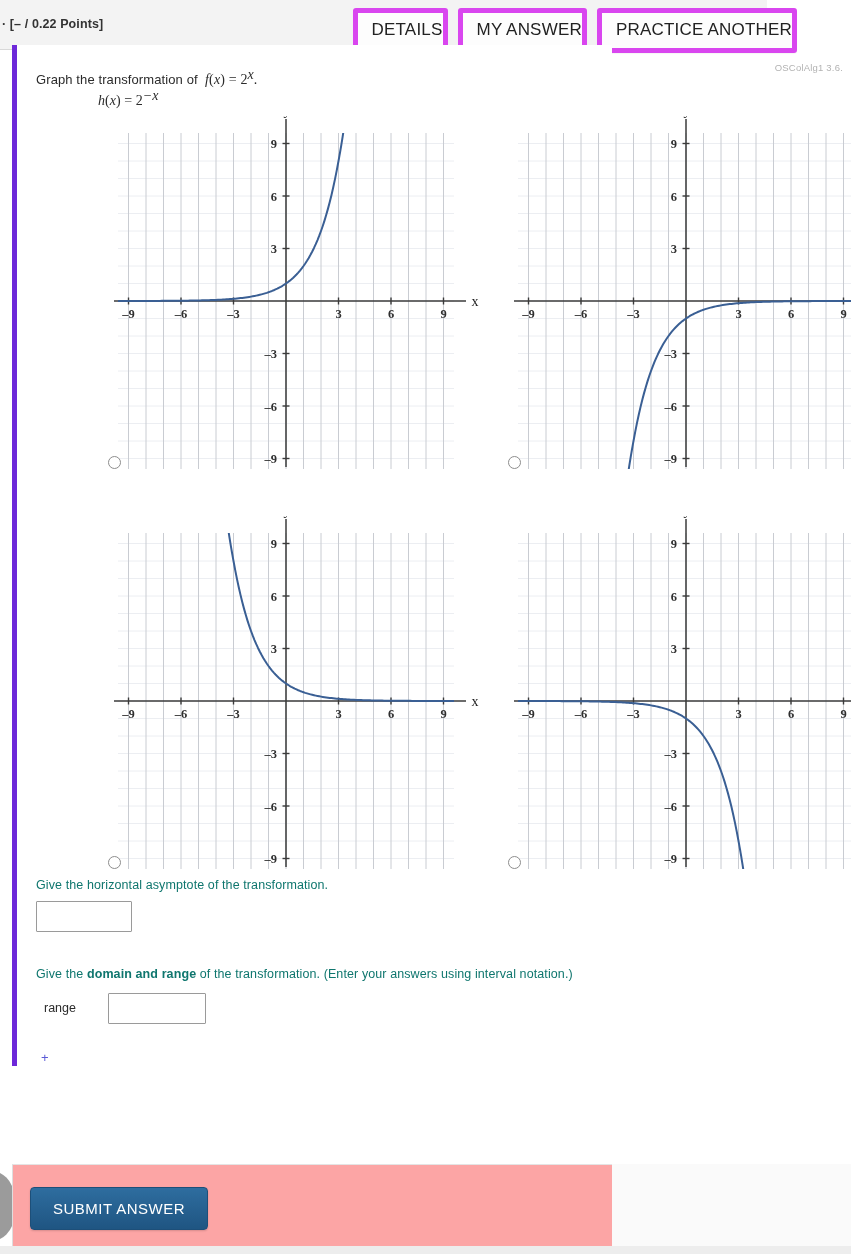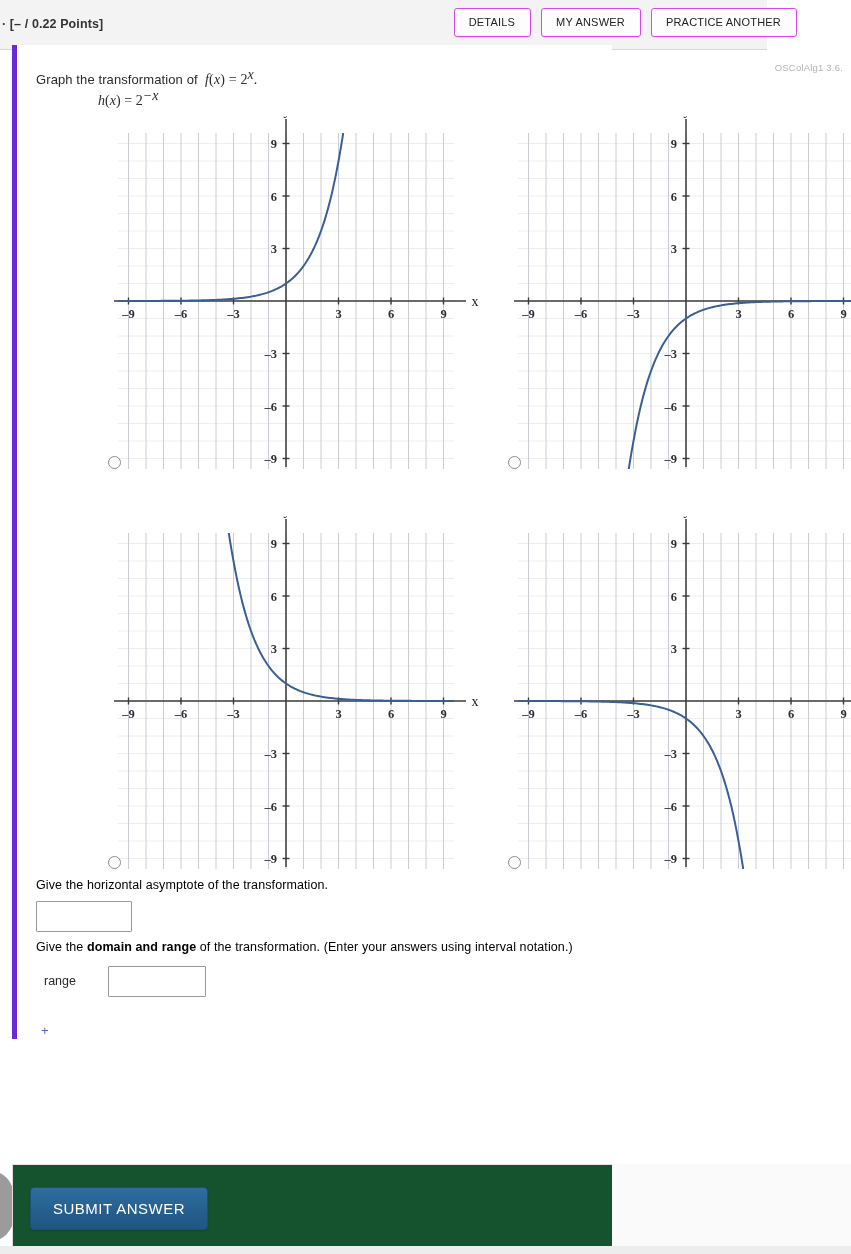--- a/index.html
+++ b/index.html
@@ -20,25 +20,25 @@
     box-sizing:border-box;
   }
   .points{
     position:absolute;left:2px;top:17px;
     font-size:12.5px;font-weight:bold;color:#333;white-space:nowrap;
     letter-spacing:0.1px;
   }
   .topbtns{position:absolute;right:-30px;top:8px;display:flex;gap:10px;}
   .tbtn{
     background:#fdfdfd;
-    border:1px solid #d946ef;
+    border:5px solid #d946ef;
     border-radius:3px;
-    font-size:11px;
+    font-size:17px;
     color:#222;
-    padding:7px 15px 8px 14px;
+    padding:7px 0 8px 14px;
     letter-spacing:0.2px;
     white-space:nowrap;
     cursor:pointer;
     box-shadow:0 1px 1px rgba(0,0,0,0.04);
     font-family:"Liberation Sans", sans-serif;
   }
 
   
   .content{
     position:absolute;left:12px;top:45px;width:600px;
@@ -71,21 +71,21 @@
   .g4{left:458px;top:400px;}
   .gsvg{position:absolute;left:0;top:0;}
   .radio{
     position:absolute;left:14px;top:340px;
     width:13px;height:13px;border:1.6px solid #8d8d8d;border-radius:50%;
     background:#fff;cursor:pointer;box-sizing:border-box;
   }
 
   
   .qsec{margin-top:2px;}
-  .qtext{font-size:12.5px;color:#000000;letter-spacing:0.1px;}
+  .qtext{font-size:12.5px;color:#0f766e;letter-spacing:0.1px;}
   .bold{font-weight:bold;}
   .inbox{
     display:block;
     width:96px;height:31px;
     border:1px solid #9a9a9a;
     background:#fff;
     border-radius:1px;
     margin-top:9px;
     box-sizing:border-box;
     font-size:13px;
@@ -102,21 +102,21 @@
   }
   .plus{
     color:#5b5bd6;font-size:13px;margin-top:26px;margin-left:5px;cursor:pointer;
     display:inline-block;
   }
 
   
   .footzone{
     position:absolute;left:12px;top:1164px;width:600px;height:86px;
     border-left:1px solid #dedede;border-top:1px solid #e4e4e4;
-    box-sizing:border-box;background:#14532d;
+    box-sizing:border-box;background:#fca5a5;
   }
   .leftshadow{
     position:absolute;left:-12px;top:1170px;width:26px;height:72px;
     background:#8a8a8a;border-radius:0 40px 40px 0;
     opacity:.85;
   }
   .submit{
     position:absolute;left:17px;top:22px;
     background:linear-gradient(#2e6d9f,#1f5582);
     border:1px solid #1d4f79;
@@ -475,21 +475,21 @@
           </svg>
         <div class="radio"></div>
       </div>
     </div>
 
     <div class="qsec">
       <div class="qtext">Give the horizontal asymptote of the transformation.</div>
       <input class="inbox" type="text" value="" style="">
     </div>
 
-    <div class="qsec" style="margin-top:8px;">
+    <div class="qsec" style="margin-top:35px;">
       <div class="qtext"><span>Give the </span><span class="bold">domain and range</span><span> of the transformation. (Enter your answers using interval notation.)</span></div>
 
 
       <div class="drow">
         <span class="dlabel">range</span>
         <input class="dinput" type="text" value="" style="">
       </div>
 
       <div class="plus">+</div>
     </div>

